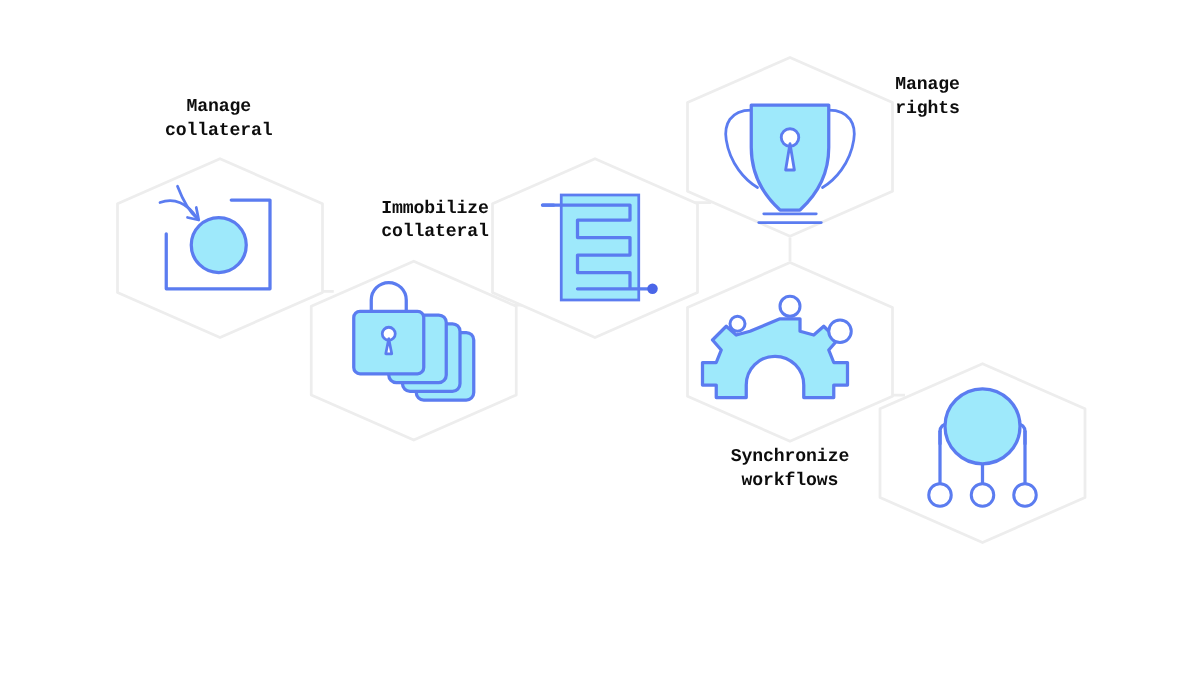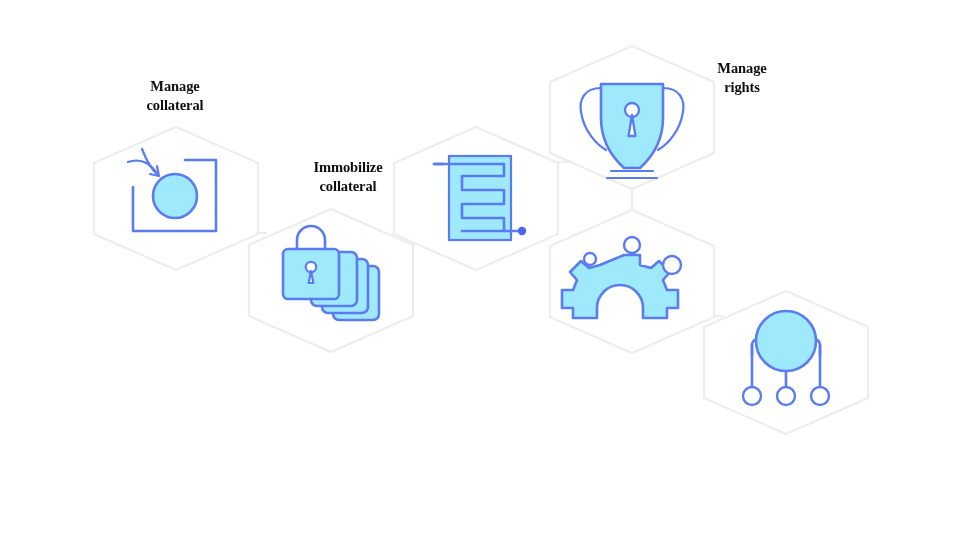--- a/index.html
+++ b/index.html
@@ -21,21 +21,21 @@
   }
   #diagram-svg {
     position: absolute;
     left: 0;
     top: 0;
     width: 960px;
     height: 540px;
   }
   .node-label {
     position: absolute;
-    font-family: Liberation Serif, serif;
+    font-family: Liberation Mono, monospace;
     font-weight: bold;
     font-size: 14.5px;
     line-height: 19px;
     color: #0d0d0d;
     text-align: center;
     white-space: pre-line;
     letter-spacing: -0.1px;
   }
   .hex-outline {
     fill: #ffffff;
@@ -175,15 +175,17 @@
   <div class="node-label" style="left:100px; top:77px; width:150px;">Manage
 collateral</div>
 
   <div class="node-label" style="left:273px; top:158px; width:150px;">Immobilize
 collateral</div>
 
 
   <div class="node-label" style="left:682px; top:59px; width:120px;">Manage
 rights</div>
 
+  <div class="node-label" style="left:557px; top:357px; width:150px;">Synchronize
+workflows</div>
 
 
 </div>
 
 </body></html>

